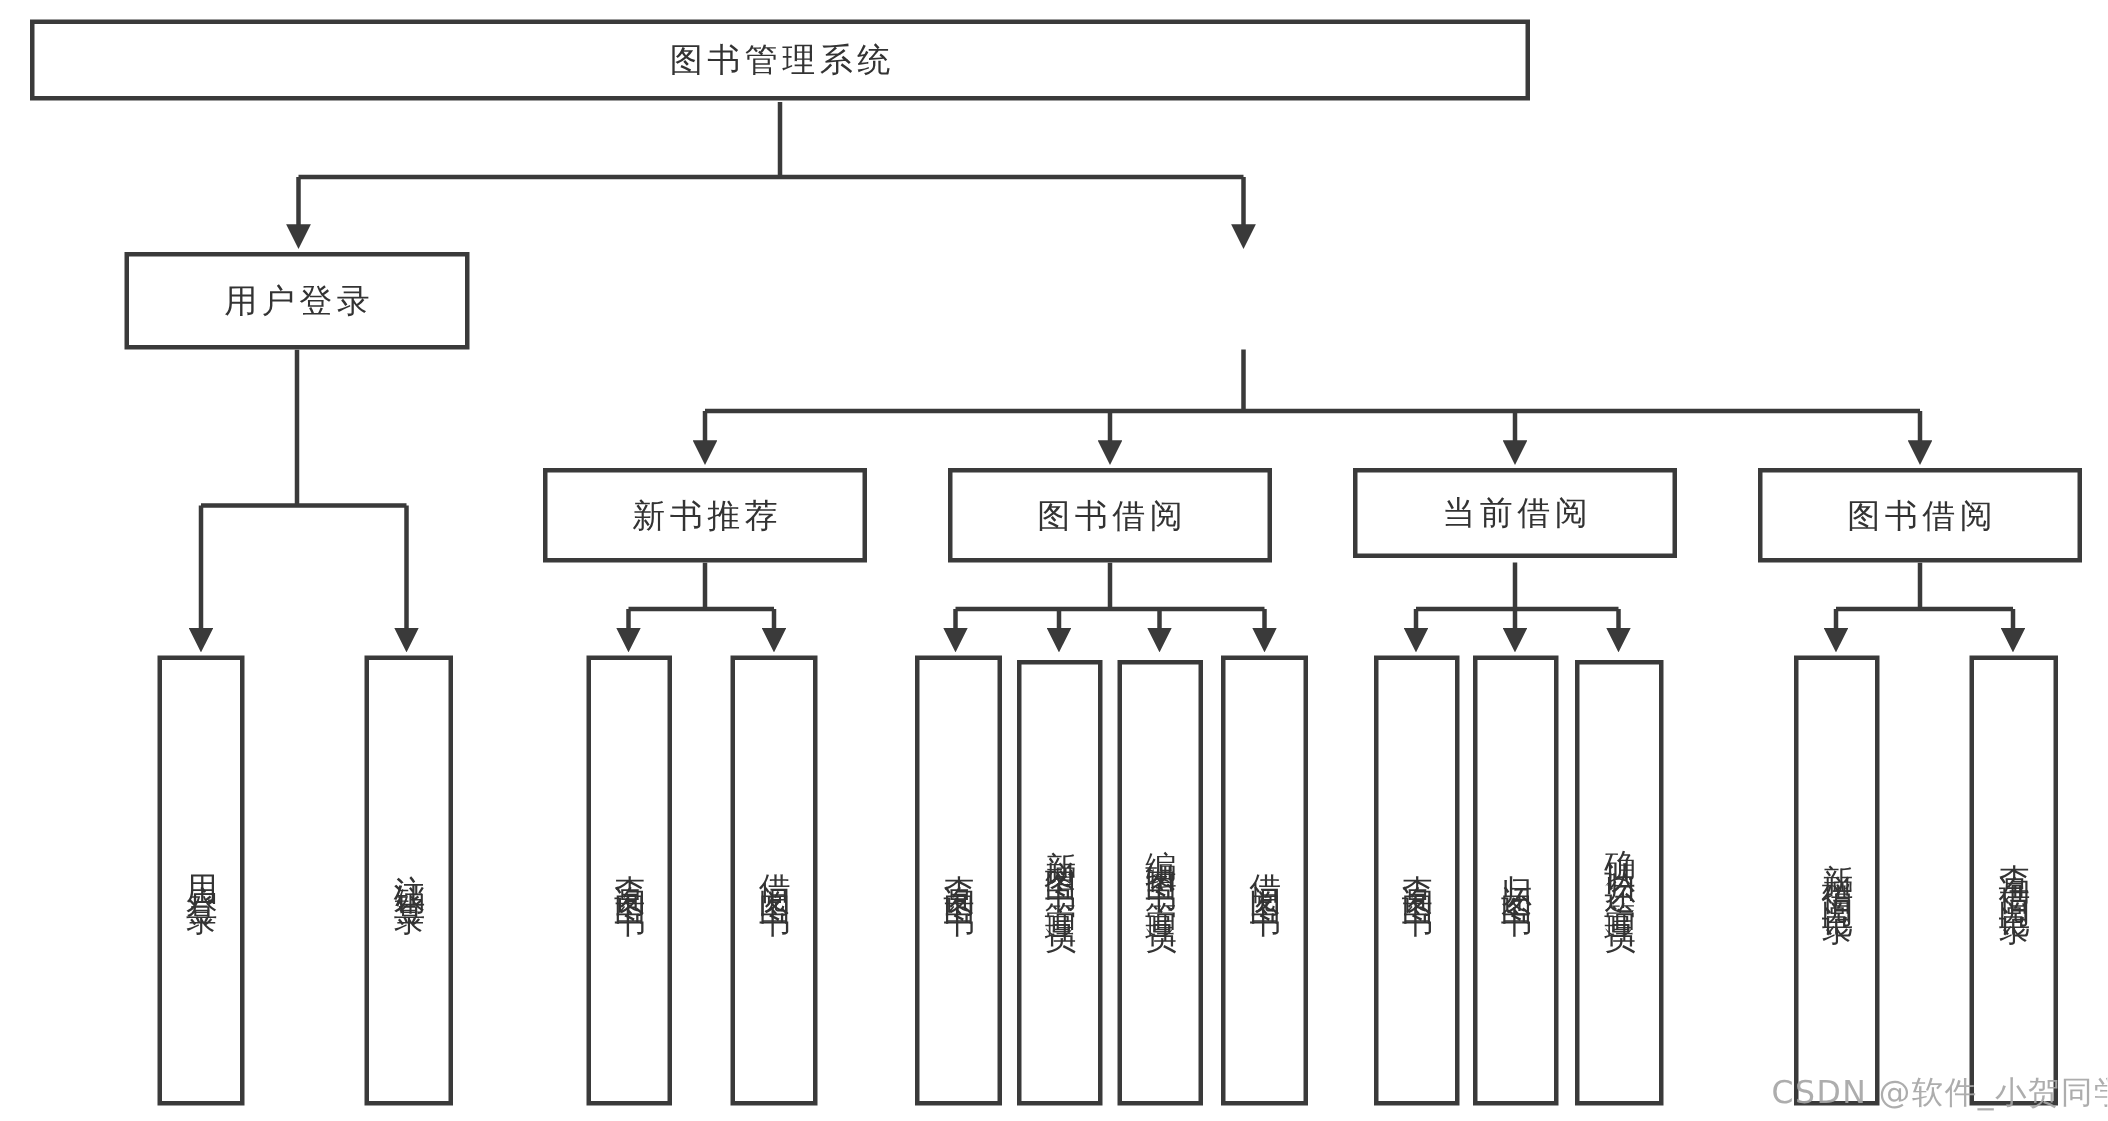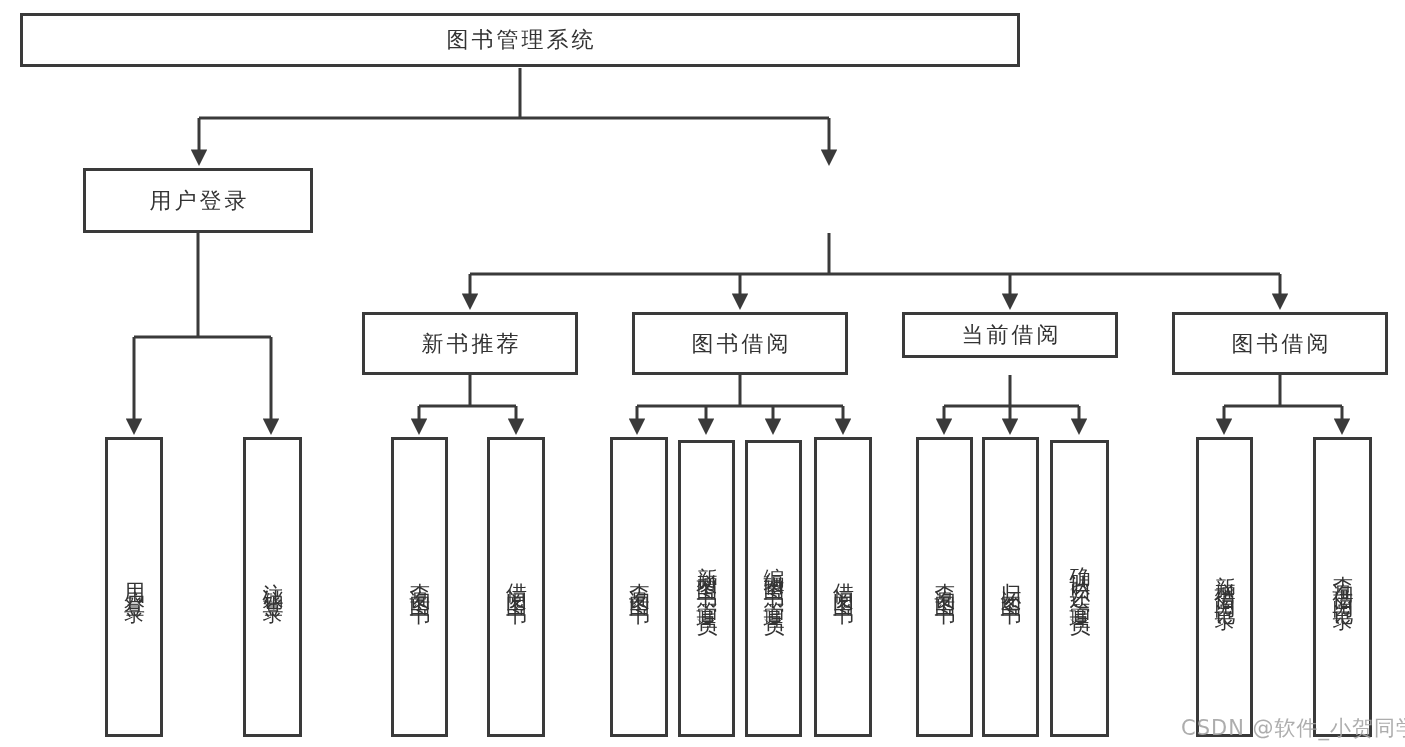--- a/index.html
+++ b/index.html
@@ -89,21 +89,21 @@
       <line x1="1342" y1="406" x2="1342" y2="430" marker-end="url(#arw)"></line>
     </g>
   </svg>
 
   <div class="node hlabel" style="left:20px; top:13px; width:1000px; height:54px;">图书管理系统</div>
 
   <div class="node hlabel" style="left:83px; top:168px; width:230px; height:65px;">用户登录</div>
 
   <div class="node hlabel" style="left:362px; top:312px; width:216px; height:63px;">新书推荐</div>
   <div class="node hlabel" style="left:632px; top:312px; width:216px; height:63px;">图书借阅</div>
-  <div class="node hlabel" style="left:902px; top:312px; width:216px; height:46px;">当前借阅</div>
+  <div class="node hlabel" style="left:902px; top:312px; width:216px; height:60px;">当前借阅</div>
   <div class="node hlabel" style="left:1172px; top:312px; width:216px; height:63px;">图书借阅</div>
 
   <div class="node leaf" style="left:105px; top:437px; width:58px; height:300px;">用户登录</div>
   <div class="node leaf" style="left:243px; top:437px; width:59px; height:300px;">注销登录</div>
 
   <div class="node leaf" style="left:391px; top:437px; width:57px; height:300px;">查询图书</div>
   <div class="node leaf" style="left:487px; top:437px; width:58px; height:300px;">借阅图书</div>
 
   <div class="node leaf" style="left:610px; top:437px; width:58px; height:300px;">查询图书</div>
   <div class="node leaf" style="left:678px; top:440px; width:57px; height:297px;">新增图书（管理员）</div>

